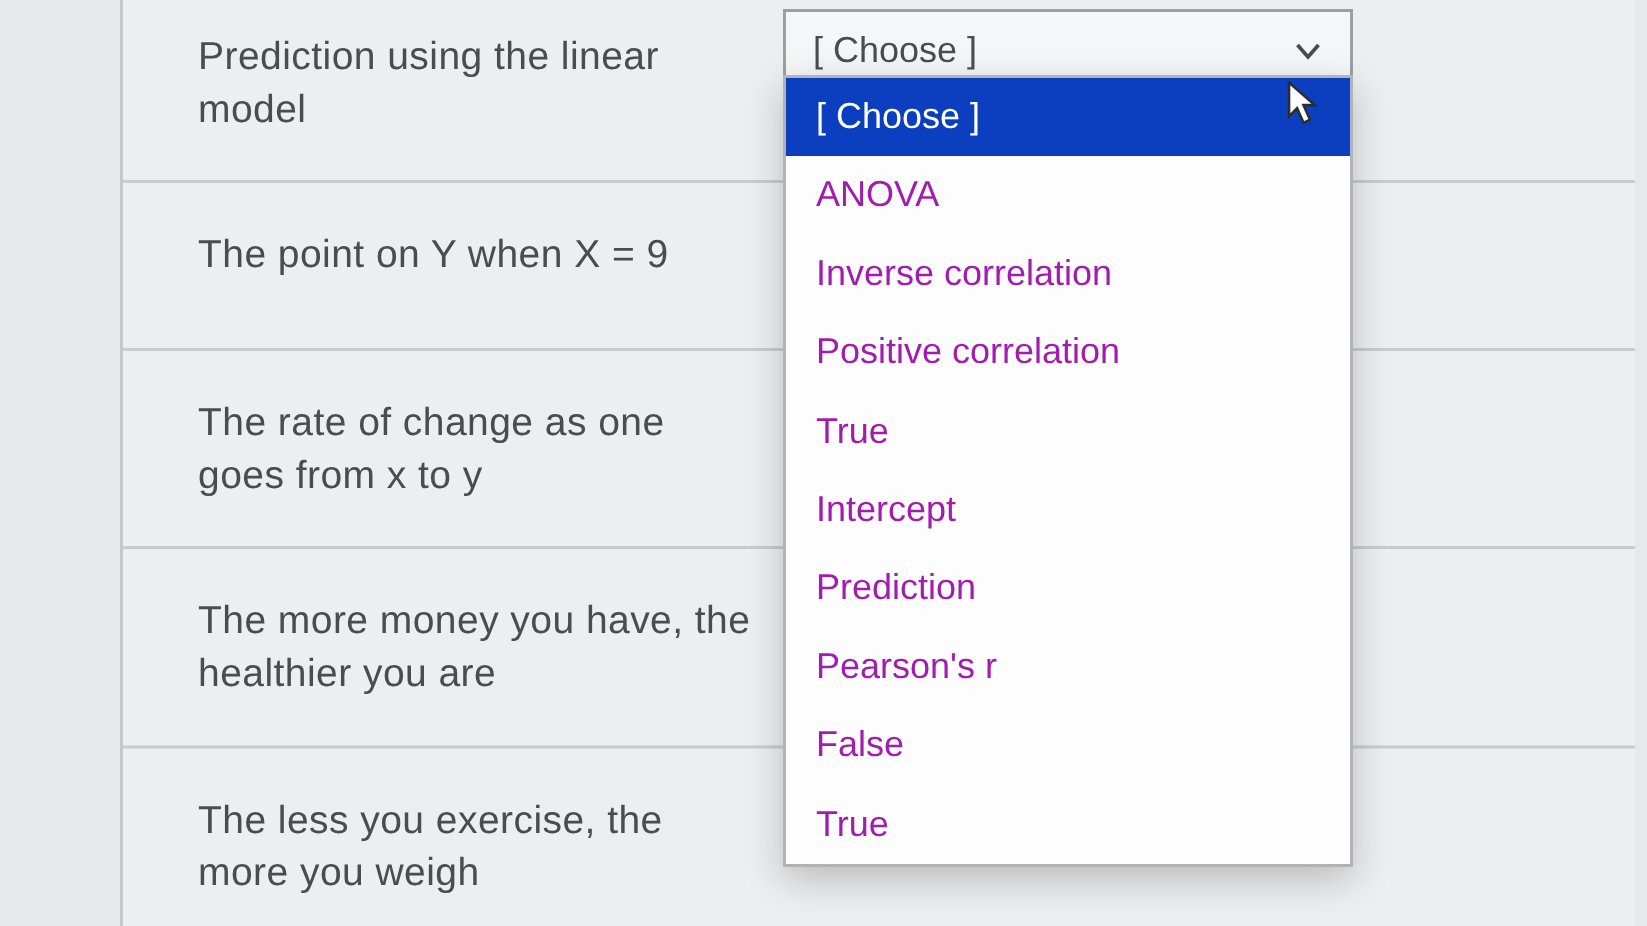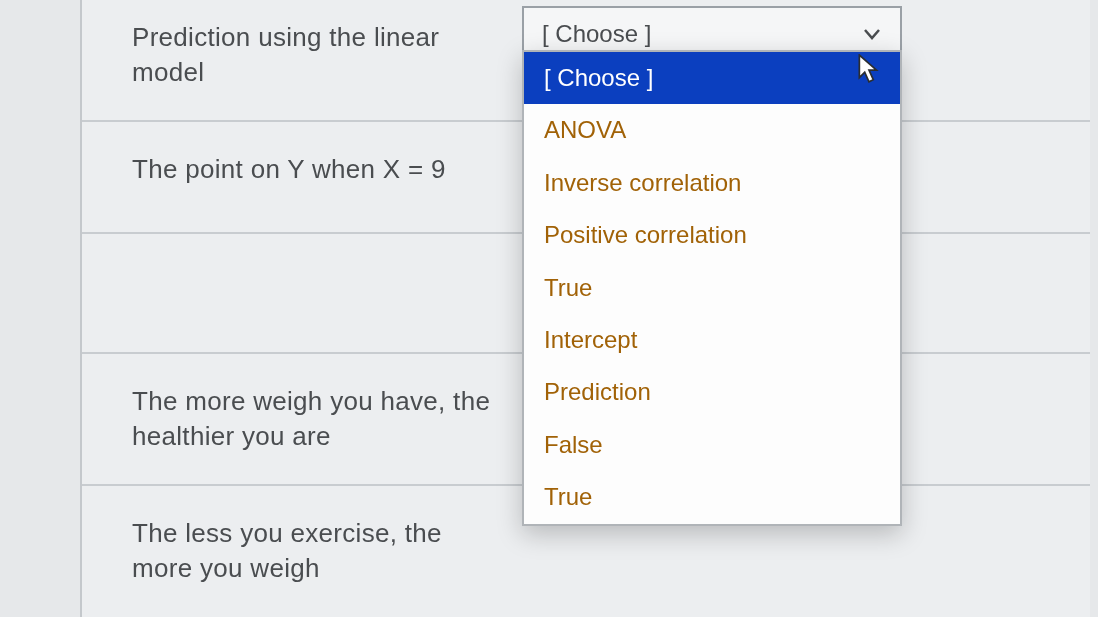--- a/index.html
+++ b/index.html
@@ -65,21 +65,21 @@
     left: 0;
     width: 380px;
     background: #fdfdfd;
     border: 2px solid #b0b4b8;
     box-shadow: 0 8px 24px rgba(0,0,0,0.22);
     z-index: 50;
   }
   .dropdown .option {
     padding: 10px 20px;
     font-size: 24px;
-    color: #a16207;
+    color: #a21caf;
     cursor: pointer;
     line-height: 1.35;
   }
   .dropdown .option.highlight {
     background: #0b3fbf;
     color: #ffffff;
   }
 
   .cursor {
     position: absolute;
@@ -117,38 +117,40 @@
       </div>
 
       <div class="dropdown">
         <div class="option highlight">[ Choose ]</div>
         <div class="option">ANOVA</div>
         <div class="option">Inverse correlation</div>
         <div class="option">Positive correlation</div>
         <div class="option">True</div>
         <div class="option">Intercept</div>
         <div class="option">Prediction</div>
+        <div class="option">Pearson's r</div>
         <div class="option">False</div>
         <div class="option">True</div>
       </div>
 
     </div>
   </div>
 
   <div class="row" style="min-height:112px;">
     <div class="prompt">The point on Y when X = 9</div>
     <div class="answer-cell"></div>
   </div>
 
   <div class="row" style="min-height:120px;">
+    <div class="prompt">The rate of change as one goes from x to y</div>
     <div class="answer-cell"></div>
   </div>
 
   <div class="row" style="min-height:118px;">
-    <div class="prompt">The more weigh you have, the healthier you are</div>
+    <div class="prompt">The more money you have, the healthier you are</div>
     <div class="answer-cell"></div>
   </div>
 
   <div class="row" style="min-height:140px;">
     <div class="prompt">The less you exercise, the more you weigh</div>
     <div class="answer-cell"></div>
   </div>
 
 </div>
 

